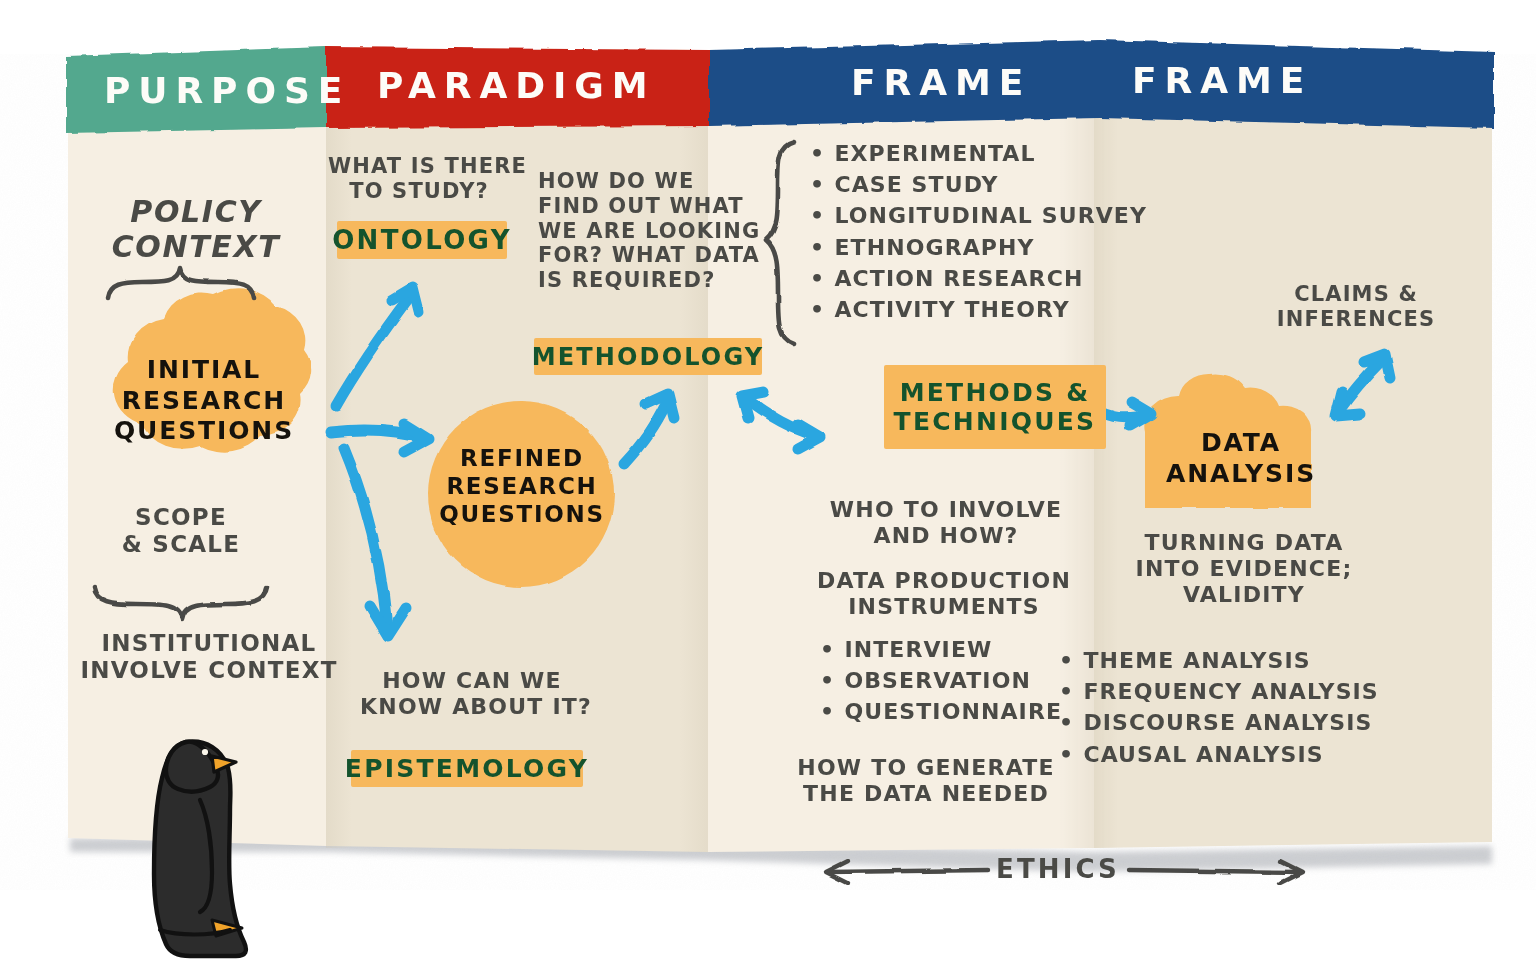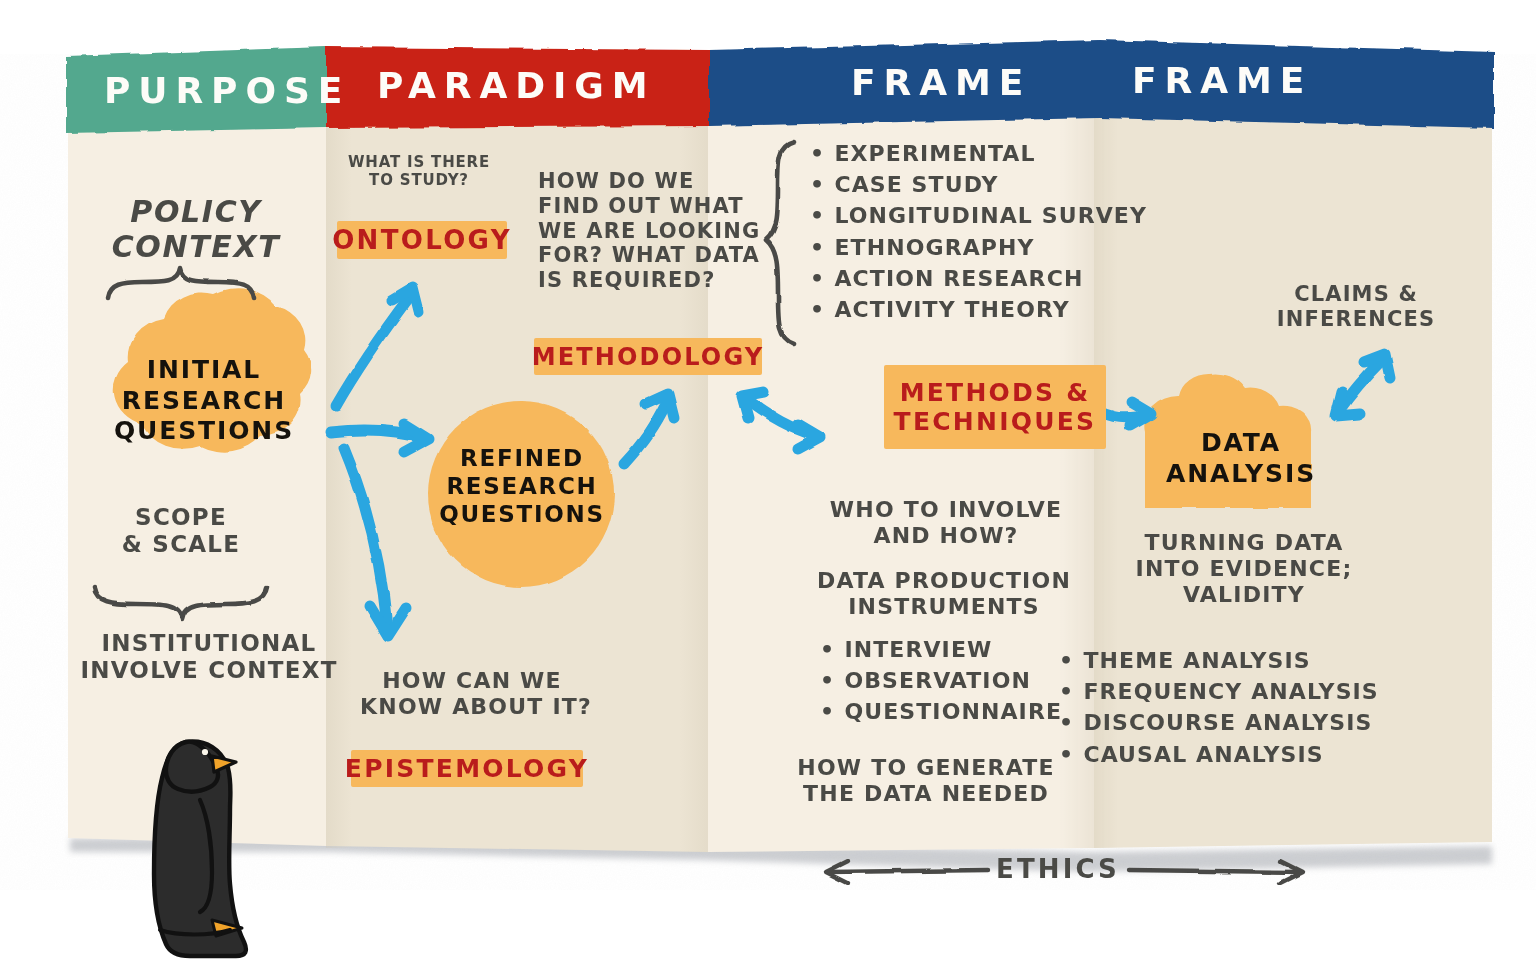--- a/index.html
+++ b/index.html
@@ -29,21 +29,21 @@
     position:absolute;
     color:#fdfcf8;
     font-weight:700;
     letter-spacing:.22em;
     font-family:"DejaVu Sans","Liberation Sans",sans-serif;
     white-space:pre;
   }
   .chip{
     position:absolute;
     background:#f7b85c;
-    color:#b91c1c;
+    color:#14532d;
     font-weight:700;
     letter-spacing:.09em;
     white-space:pre;
     display:flex;align-items:center;justify-content:center;
     border-radius:2px;
   }
   .blobtxt{
     position:absolute;
     color:#15120d;
     font-weight:700;
@@ -245,21 +245,21 @@
   <div class="blobtxt" style="left:108px;top:355px;width:192px;font-size:25px;">INITIAL
 RESEARCH
 QUESTIONS</div>
 
   <div class="htxt" style="left:98px;top:504px;width:166px;font-size:23px;">SCOPE
 &amp; SCALE</div>
 
   <div class="htxt" style="left:78px;top:630px;width:262px;font-size:23px;">INSTITUTIONAL
 INVOLVE CONTEXT</div>
 
-  <div class="htxt" style="left:328px;top:154px;width:182px;font-size:15px;">WHAT IS THERE
+  <div class="htxt" style="left:328px;top:154px;width:182px;font-size:21px;">WHAT IS THERE
 TO STUDY?</div>
 
   <div class="chip" style="left:337px;top:221px;width:170px;height:38px;font-size:26px;">ONTOLOGY</div>
 
   <div class="htxt left" style="left:538px;top:169px;width:232px;font-size:21px;text-align:left;">HOW DO WE
 FIND OUT WHAT
 WE ARE LOOKING
 FOR? WHAT DATA
 IS REQUIRED?</div>
 

